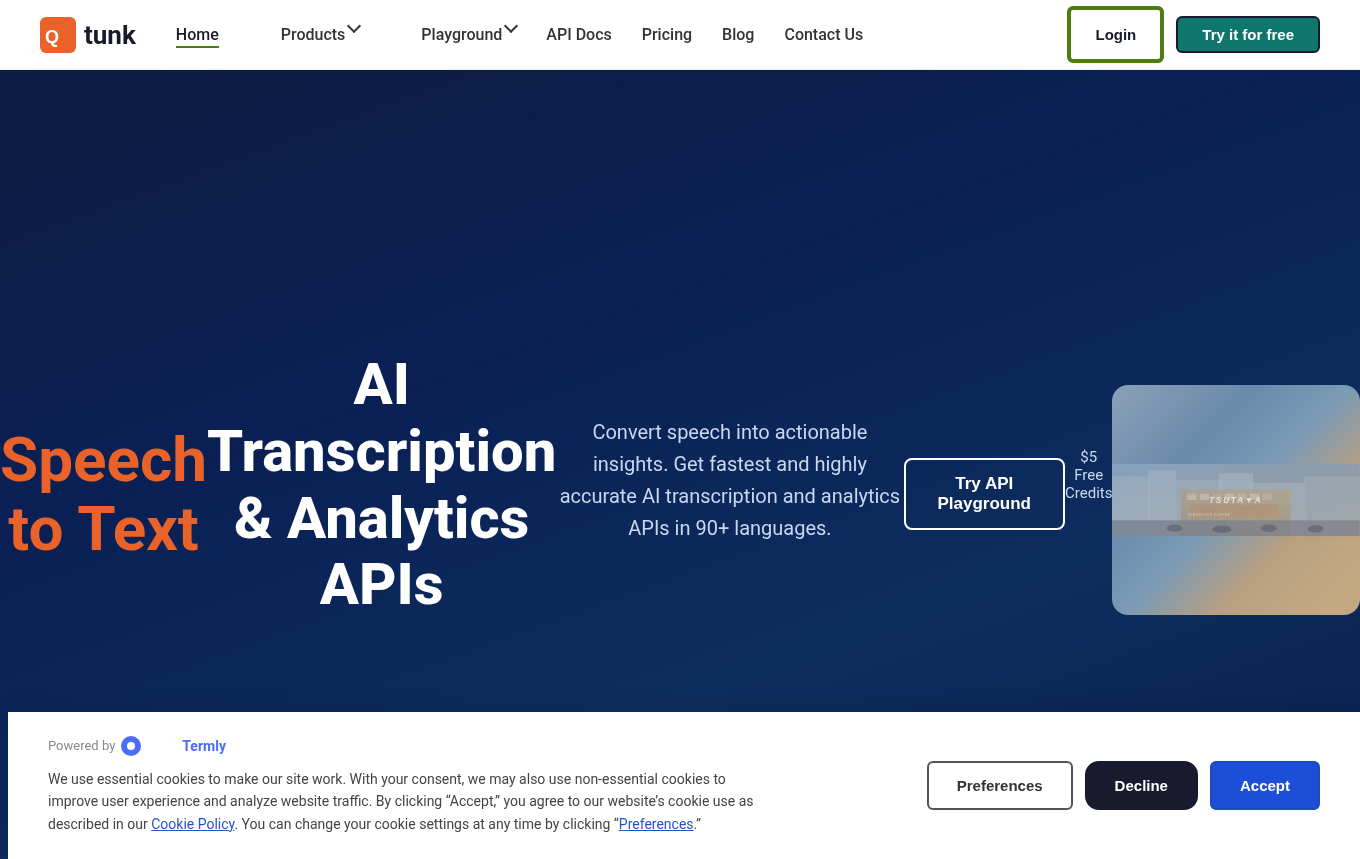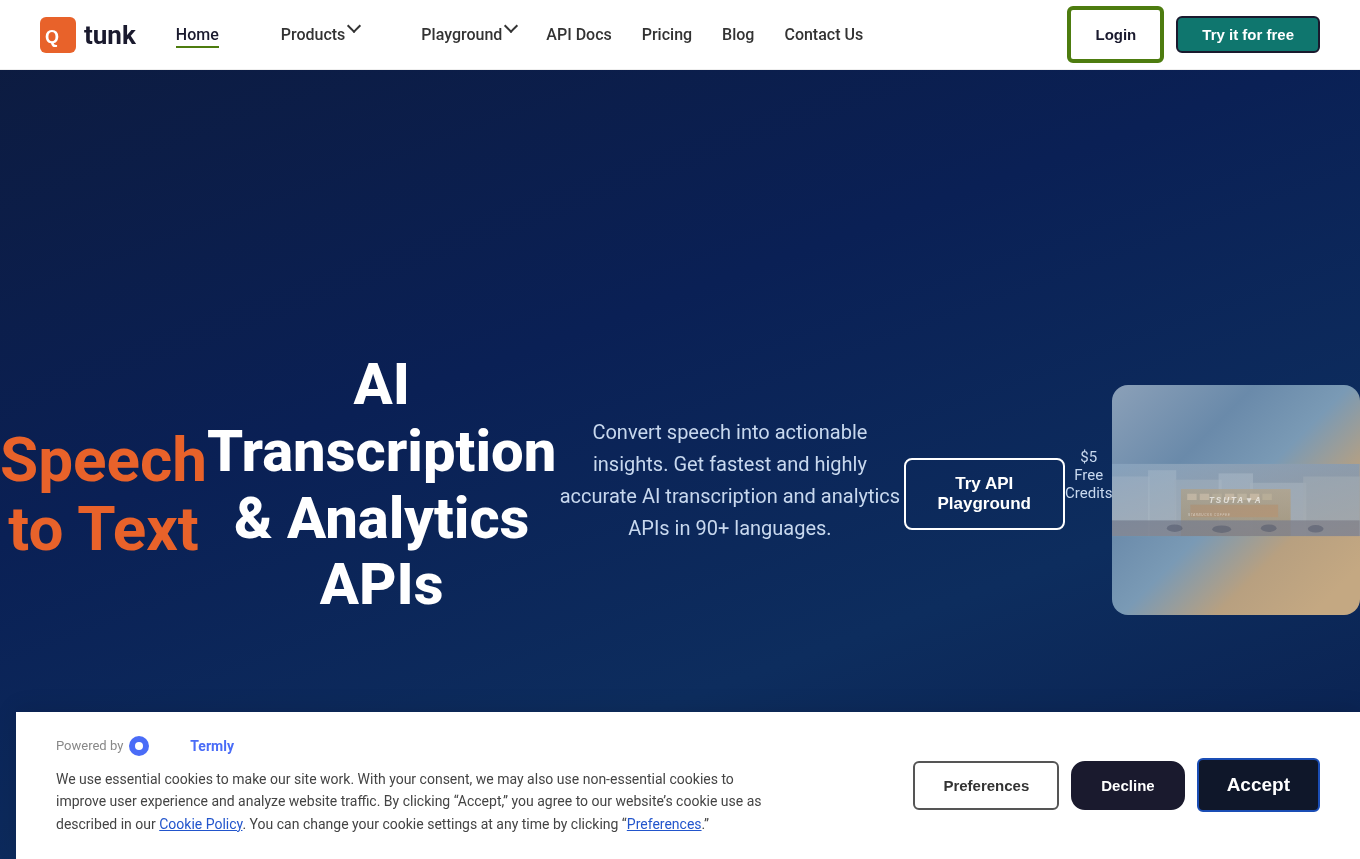--- a/index.html
+++ b/index.html
@@ -159,21 +159,21 @@
       display: flex;
       align-items: center;
       justify-content: center;
       position: relative;
     }
 
     
     .cookie-banner {
       position: fixed;
       bottom: 0;
-      left: 16px;
+      left: 8px;
       right: 0;
       background: #fff;
       padding: 24px 40px;
       display: flex;
       align-items: center;
       justify-content: space-between;
       z-index: 200;
       box-shadow: 0 -4px 20px rgba(0,0,0,0.1);
     }
     .cookie-left {
@@ -251,23 +251,23 @@
       color: #fff;
       font-size: 15px;
       font-weight: 600;
       cursor: pointer;
       white-space: nowrap;
     }
     .btn-accept {
       padding: 14px 28px;
       border: 2px solid #1a4db5;
       border-radius: 6px;
-      background: #0f172a;
+      background: #1d4ed8;
       color: #fff;
-      font-size: 19px;
+      font-size: 15px;
       font-weight: 600;
       cursor: pointer;
       white-space: nowrap;
     }
   </style>
 </head>
 <body>
 
 <nav class="navbar">
   <div class="navbar-left">

